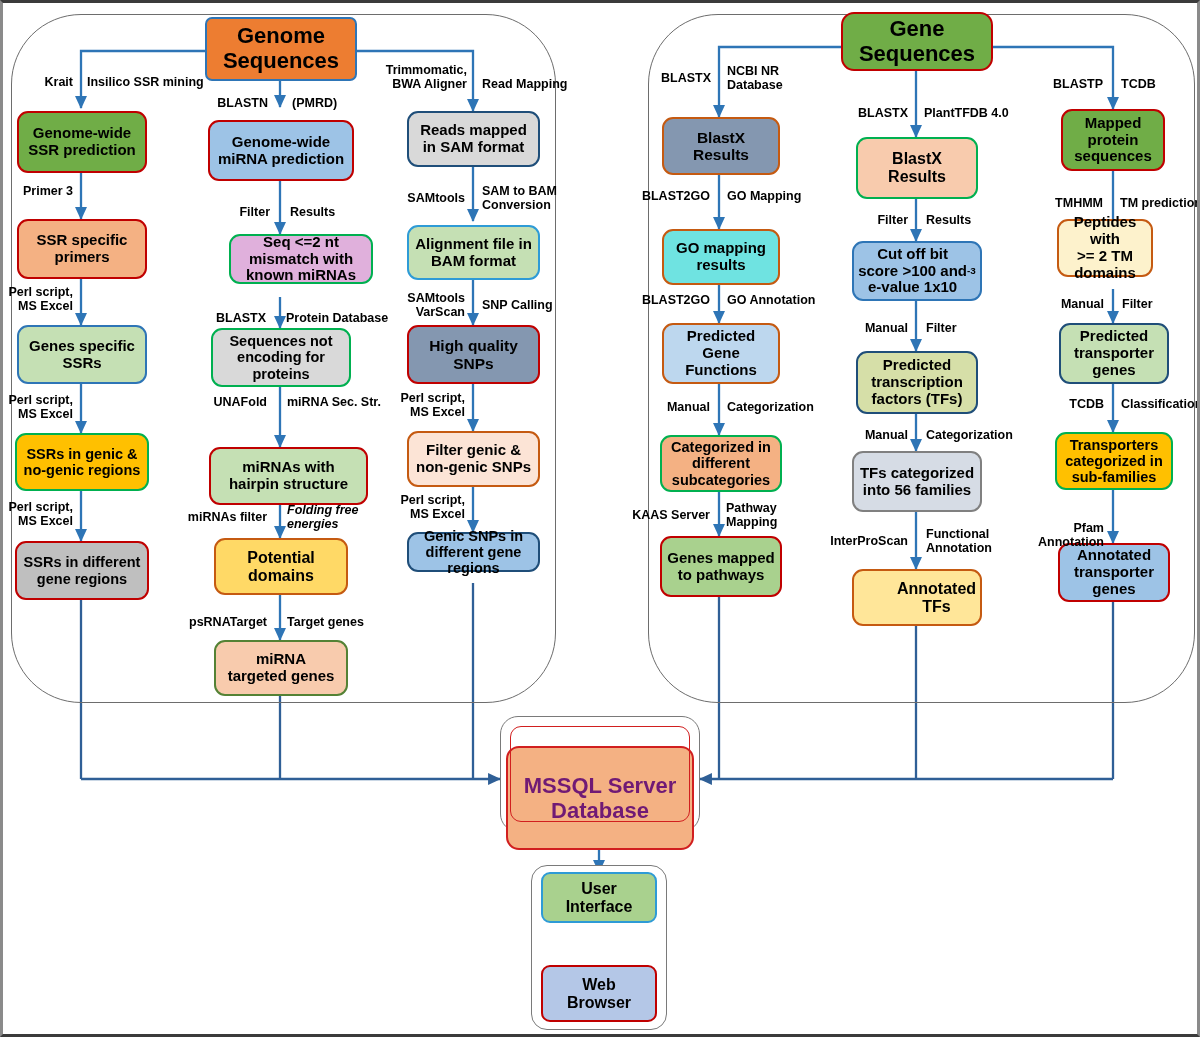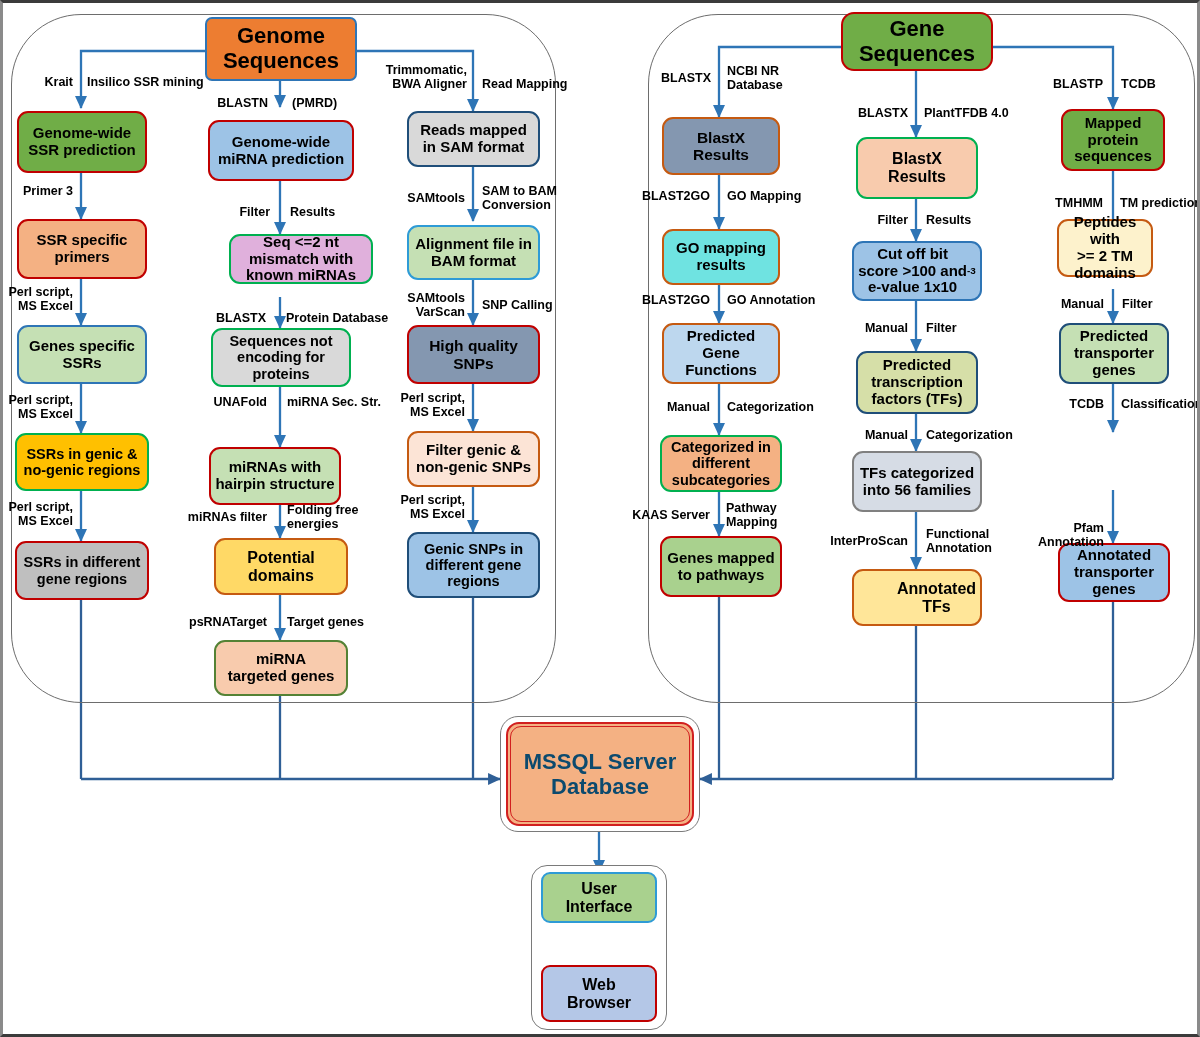--- a/index.html
+++ b/index.html
@@ -57,21 +57,21 @@
     z-index:2;
   }
   .db-inner{
     position:absolute;
     border:2.2px solid #d11f1f;
     border-radius:13px;
     background:#f4b183;
     box-sizing:border-box;
     z-index:3;
     display:flex;align-items:center;justify-content:center;text-align:center;
-    font-weight:bold;color:#0c4a6e;line-height:1.14;
+    font-weight:bold;color:#701a75;line-height:1.14;margin-top:24px;
   }
   .db-ring{
     position:absolute;
     border:1.6px solid #d11f1f;
     border-radius:11px;
     box-sizing:border-box;
     z-index:4;
     pointer-events:none;
   }
   .ui-outer{
@@ -189,50 +189,50 @@
 MS Excel</div>
 
   <div class="node" style="left: 205px; top: 117px; width: 146px; height: 61px; background: rgb(157, 195, 230); border: 2.4px solid rgb(192, 0, 0); font-size: 15px; white-space: pre-line;">Genome-wide
 miRNA prediction</div>
   <div class="node" style="left: 206px; top: 231px; width: 144px; height: 50px; background: rgb(224, 176, 220); border: 2.4px solid rgb(0, 176, 80); font-size: 15px; white-space: pre-line; margin-left: 20px;">Seq &lt;=2 nt
 mismatch with
 known miRNAs</div>
   <div class="node" style="left: 208px; top: 325px; width: 140px; height: 59px; background: rgb(217, 217, 217); border: 2.4px solid rgb(0, 176, 80); font-size: 14.5px; white-space: pre-line;">Sequences not
 encoding for
 proteins</div>
-  <div class="node" style="left: 206px; top: 444px; width: 132px; height: 58px; background: rgb(197, 224, 180); border: 2.4px solid rgb(192, 0, 0); font-size: 15px; white-space: pre-line;">miRNAs with
+  <div class="node" style="left: 206px; top: 444px; width: 159px; height: 58px; background: rgb(197, 224, 180); border: 2.4px solid rgb(192, 0, 0); font-size: 15px; white-space: pre-line;">miRNAs with
 hairpin structure</div>
   <div class="node" style="left: 211px; top: 535px; width: 134px; height: 57px; background: rgb(255, 217, 102); border: 2.4px solid rgb(197, 90, 17); font-size: 16px; white-space: pre-line;">Potential
 domains</div>
   <div class="node" style="left: 211px; top: 637px; width: 134px; height: 56px; background: rgb(248, 203, 173); border: 2.4px solid rgb(84, 130, 53); font-size: 15px; white-space: pre-line;">miRNA
 targeted genes</div>
 
   <div class="lbl r" style="left: 203px; top: 93px; width: 62px; white-space: pre-line;">BLASTN</div>
   <div class="lbl l" style="left: 289px; top: 93px; width: 70px; white-space: pre-line;">(PMRD)</div>
   <div class="lbl r" style="left: 209px; top: 202px; width: 58px; white-space: pre-line;">Filter</div>
   <div class="lbl l" style="left: 287px; top: 202px; width: 70px; white-space: pre-line;">Results</div>
   <div class="lbl r" style="left: 195px; top: 308px; width: 68px; white-space: pre-line;">BLASTX</div>
   <div class="lbl l" style="left: 283px; top: 308px; width: 120px; white-space: pre-line;">Protein Database</div>
   <div class="lbl r" style="left: 196px; top: 392px; width: 68px; white-space: pre-line;">UNAFold</div>
   <div class="lbl l" style="left: 284px; top: 392px; width: 120px; white-space: pre-line;">miRNA Sec. Str.</div>
   <div class="lbl r" style="left: 180px; top: 507px; width: 84px; white-space: pre-line;">miRNAs filter</div>
-  <div class="lbl l" style="left: 284px; top: 500px; width: 80px; white-space: pre-line;">Folding free
+  <div class="lbl l" style="left: 284px; top: 500px; width: 80px; white-space: pre-line; font-style: italic;">Folding free
 energies</div>
   <div class="lbl r" style="left: 186px; top: 612px; width: 78px; white-space: pre-line;">psRNATarget</div>
   <div class="lbl l" style="left: 284px; top: 612px; width: 100px; white-space: pre-line;">Target genes</div>
 
   <div class="node" style="left: 404px; top: 108px; width: 133px; height: 56px; background: rgb(217, 217, 217); border: 2.4px solid rgb(31, 78, 121); font-size: 15px; white-space: pre-line;">Reads mapped
 in SAM format</div>
   <div class="node" style="left: 404px; top: 222px; width: 133px; height: 55px; background: rgb(197, 224, 180); border: 2.4px solid rgb(46, 155, 214); font-size: 15px; white-space: pre-line;">Alignment file in
 BAM format</div>
   <div class="node" style="left: 404px; top: 322px; width: 133px; height: 59px; background: rgb(132, 151, 176); border: 2.4px solid rgb(192, 0, 0); font-size: 15.5px; white-space: pre-line;">High quality
 SNPs</div>
   <div class="node" style="left: 404px; top: 428px; width: 133px; height: 56px; background: rgb(252, 228, 214); border: 2.4px solid rgb(197, 90, 17); font-size: 15px; white-space: pre-line;">Filter genic &amp;
 non-genic SNPs</div>
-  <div class="node" style="left: 404px; top: 529px; width: 133px; height: 66px; background: rgb(157, 195, 230); border: 2.4px solid rgb(31, 78, 121); font-size: 14.5px; white-space: pre-line;">Genic SNPs in
+  <div class="node" style="left: 404px; top: 529px; width: 133px; height: 40px; background: rgb(157, 195, 230); border: 2.4px solid rgb(31, 78, 121); font-size: 14.5px; white-space: pre-line;">Genic SNPs in
 different gene
 regions</div>
 
   <div class="lbl r" style="left: 380px; top: 60px; width: 84px; white-space: pre-line;">Trimmomatic,
 BWA Aligner</div>
   <div class="lbl l" style="left: 479px; top: 74px; width: 100px; white-space: pre-line;">Read Mapping</div>
   <div class="lbl r" style="left: 390px; top: 188px; width: 72px; white-space: pre-line;">SAMtools</div>
   <div class="lbl l" style="left: 479px; top: 181px; width: 80px; white-space: pre-line;">SAM to BAM
 Conversion</div>
   <div class="lbl r" style="left: 390px; top: 288px; width: 72px; white-space: pre-line;">SAMtools
@@ -295,20 +295,23 @@
 
   <div class="node" style="left: 1058px; top: 106px; width: 104px; height: 62px; background: rgb(112, 173, 71); border: 2.4px solid rgb(192, 0, 0); font-size: 15px; white-space: pre-line;">Mapped
 protein
 sequences</div>
   <div class="node" style="left: 1054px; top: 216px; width: 96px; height: 58px; background: rgb(253, 242, 204); border: 2.4px solid rgb(197, 90, 17); font-size: 15px; white-space: pre-line;">Peptides with
 &gt;= 2 TM
 domains</div>
   <div class="node" style="left: 1056px; top: 320px; width: 110px; height: 61px; background: rgb(197, 224, 180); border: 2.4px solid rgb(31, 78, 121); font-size: 15px; white-space: pre-line;">Predicted
 transporter
 genes</div>
+  <div class="node" style="left: 1052px; top: 429px; width: 118px; height: 58px; background: rgb(255, 192, 0); border: 2.4px solid rgb(0, 176, 80); font-size: 14.5px; white-space: pre-line;">Transporters
+categorized in
+sub-families</div>
   <div class="node" style="left: 1055px; top: 540px; width: 112px; height: 59px; background: rgb(157, 195, 230); border: 2.4px solid rgb(192, 0, 0); font-size: 15px; white-space: pre-line;">Annotated
 transporter
 genes</div>
 
   <div class="lbl r" style="left: 1040px; top: 74px; width: 60px; white-space: pre-line;">BLASTP</div>
   <div class="lbl l" style="left: 1118px; top: 74px; width: 60px; white-space: pre-line;">TCDB</div>
   <div class="lbl r" style="left: 1034px; top: 193px; width: 66px; white-space: pre-line;">TMHMM</div>
   <div class="lbl l" style="left: 1117px; top: 193px; width: 86px; white-space: pre-line;">TM  prediction</div>
   <div class="lbl r" style="left: 1035px; top: 294px; width: 66px; white-space: pre-line;">Manual</div>
   <div class="lbl l" style="left: 1119px; top: 294px; width: 60px; white-space: pre-line;">Filter</div>

